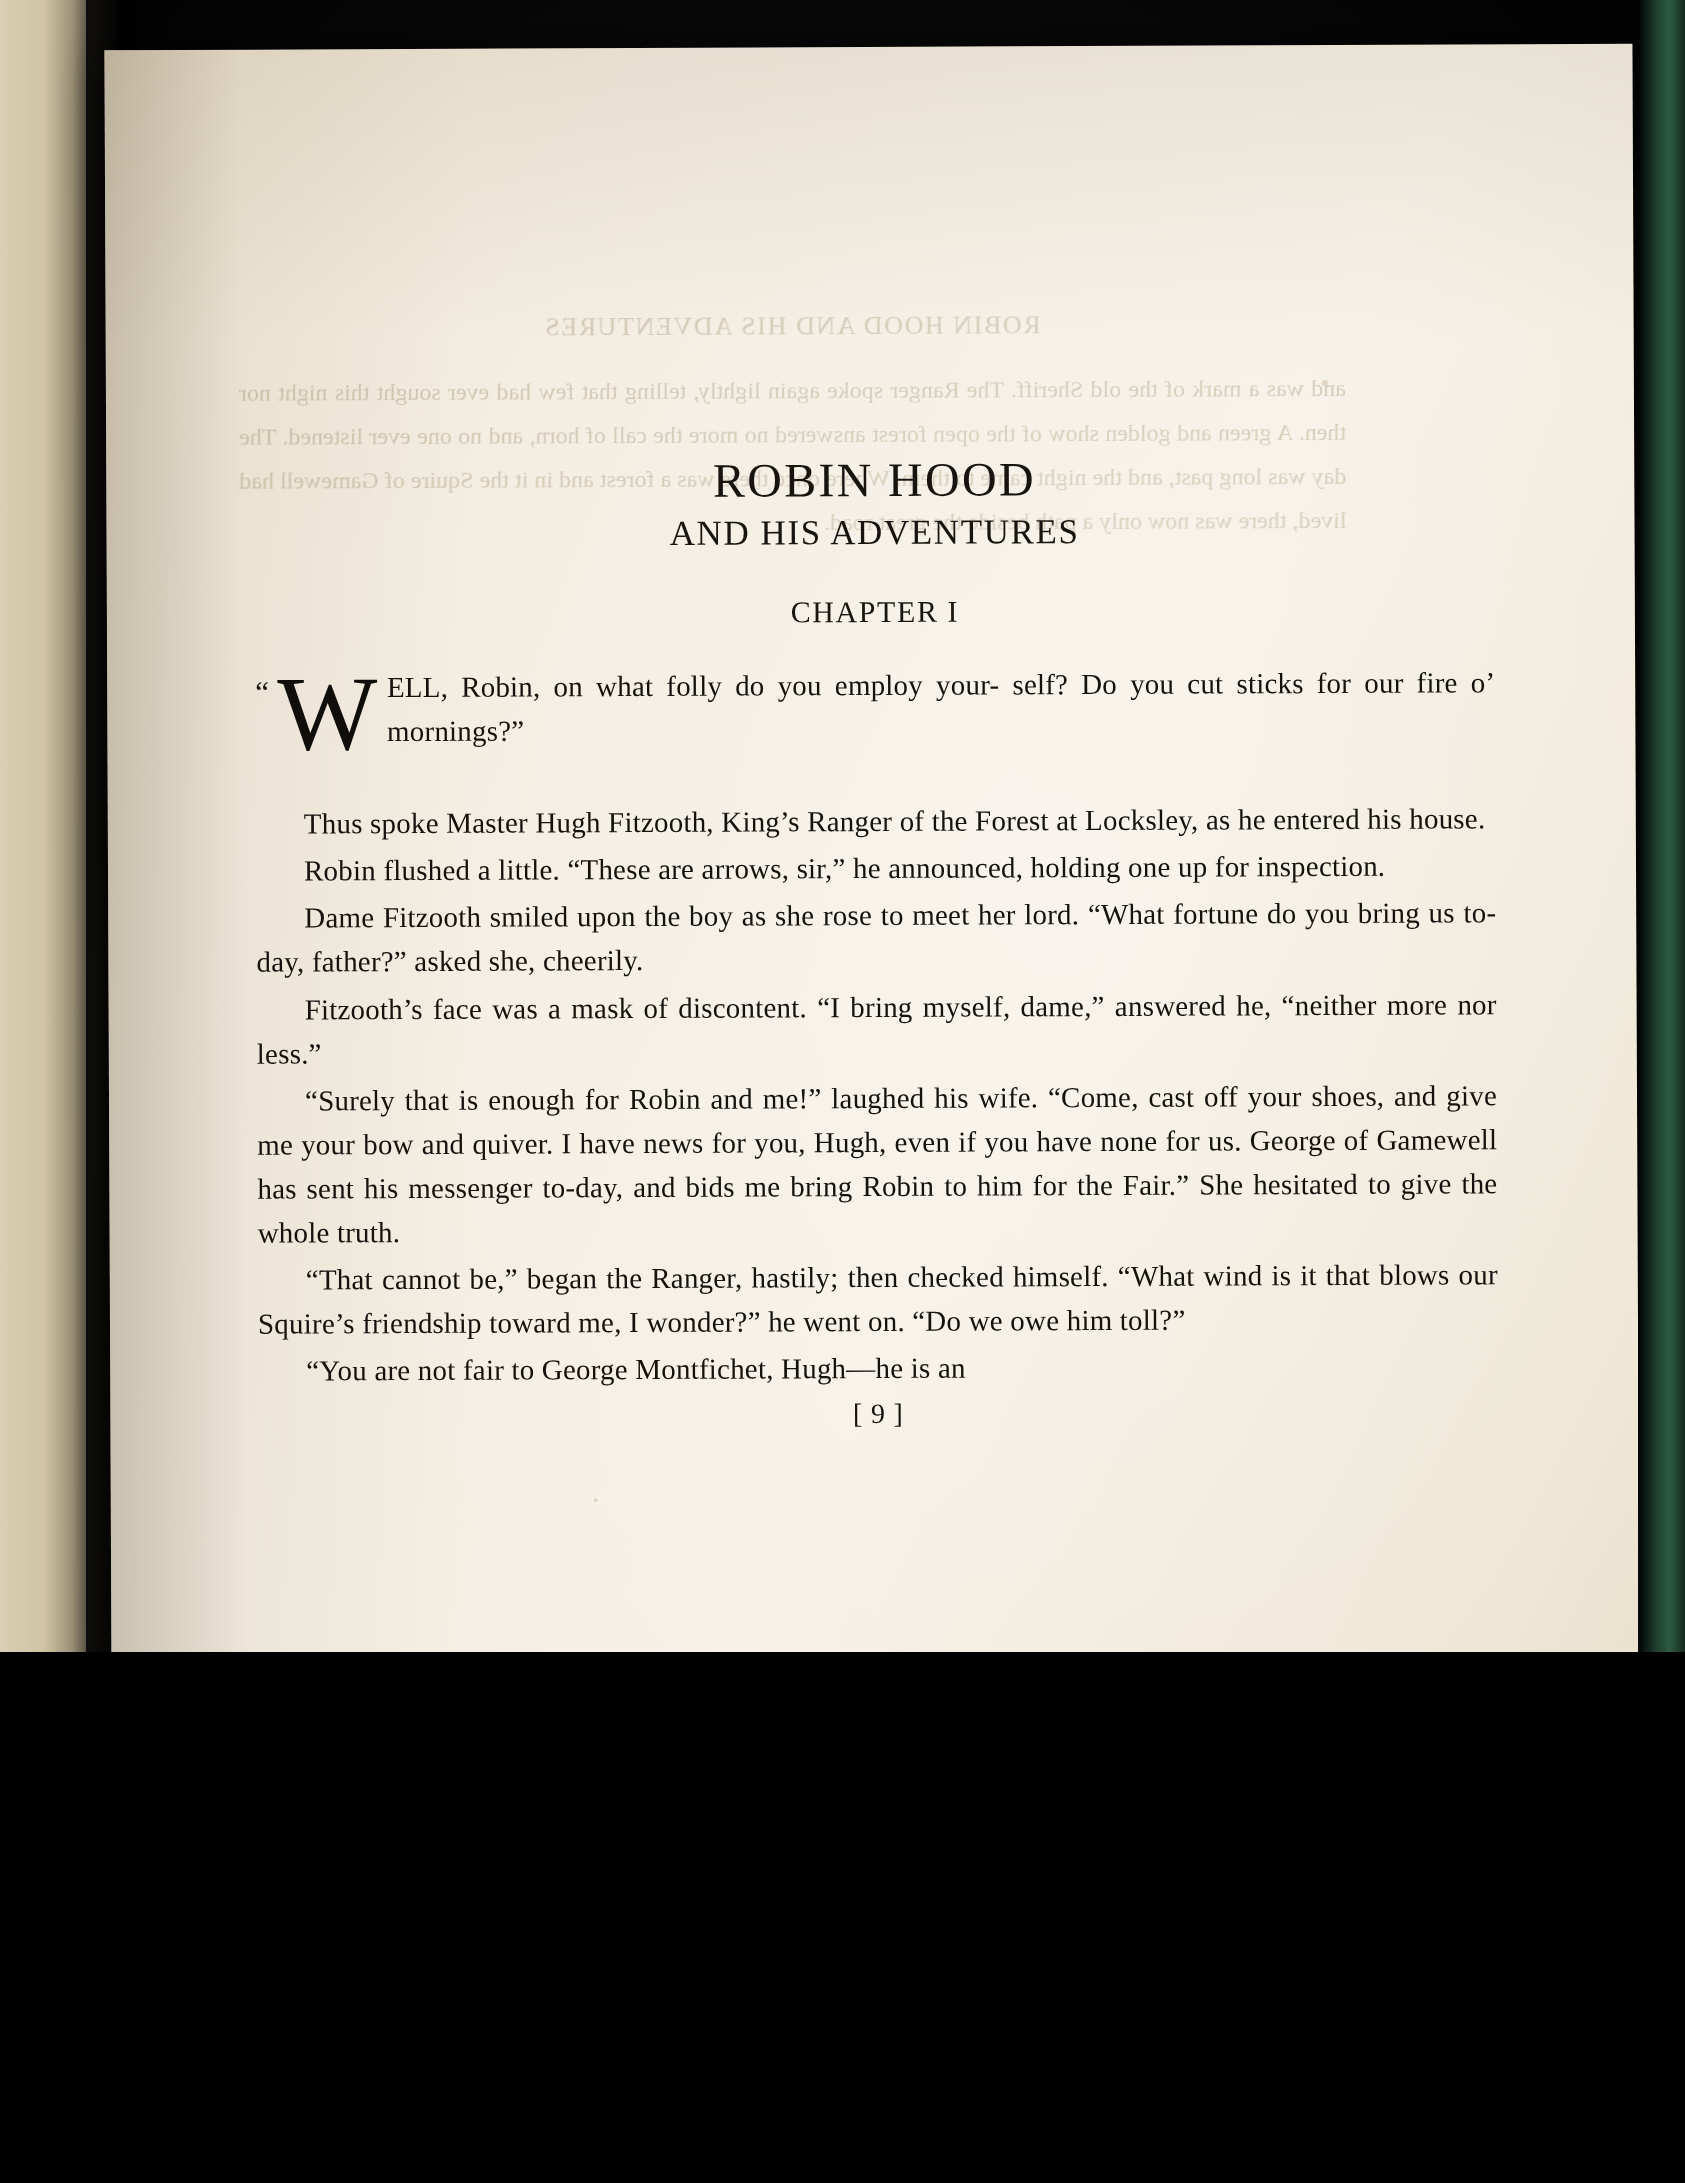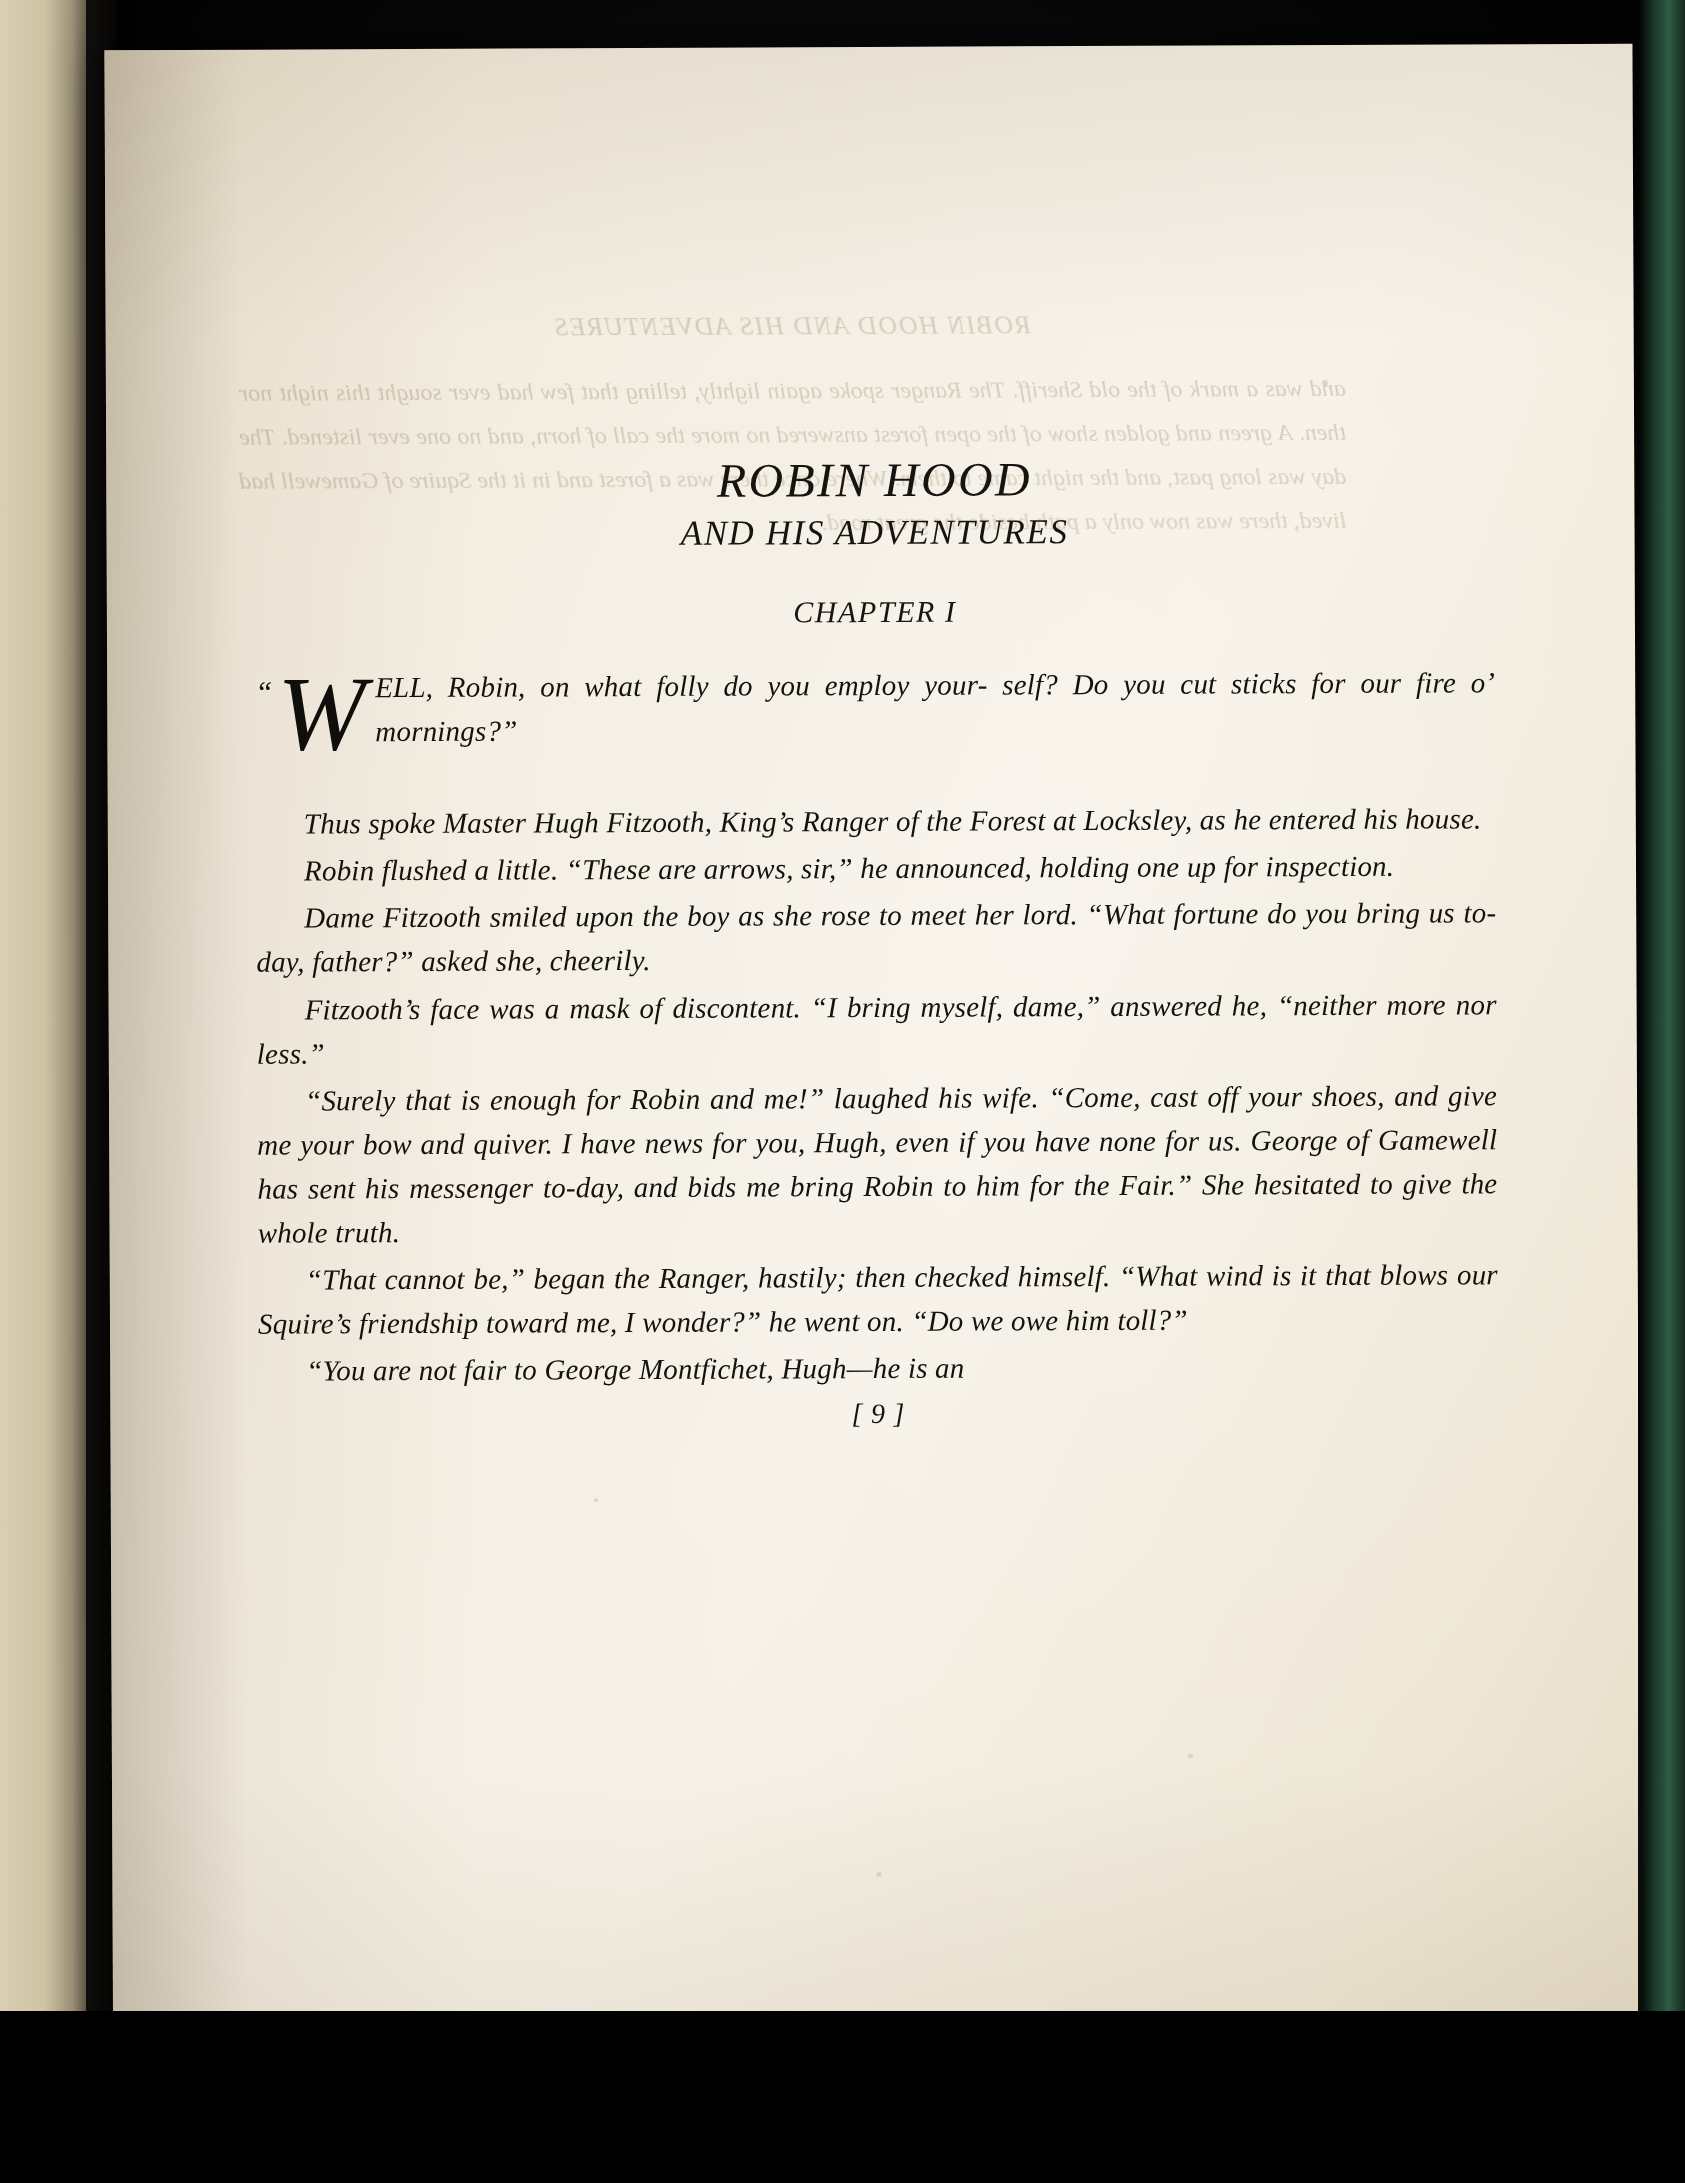--- a/index.html
+++ b/index.html
@@ -10,24 +10,23 @@
   body {
     width: 1686px;
     height: 2183px;
     overflow: hidden;
     font-family: "Liberation Serif", serif;
   }
 
   .photo {
     position: relative;
     width: 1686px;
-    height: 2011px;
+    height: 1652px;
     background: #0a0a0a;
     overflow: hidden;
-    font-style: italic;
   }
 
   
   .backdrop {
     position: absolute;
     inset: 0;
     background:
       radial-gradient(ellipse at 50% 45%, #141414 0%, #060606 70%, #000000 100%);
   }
 

